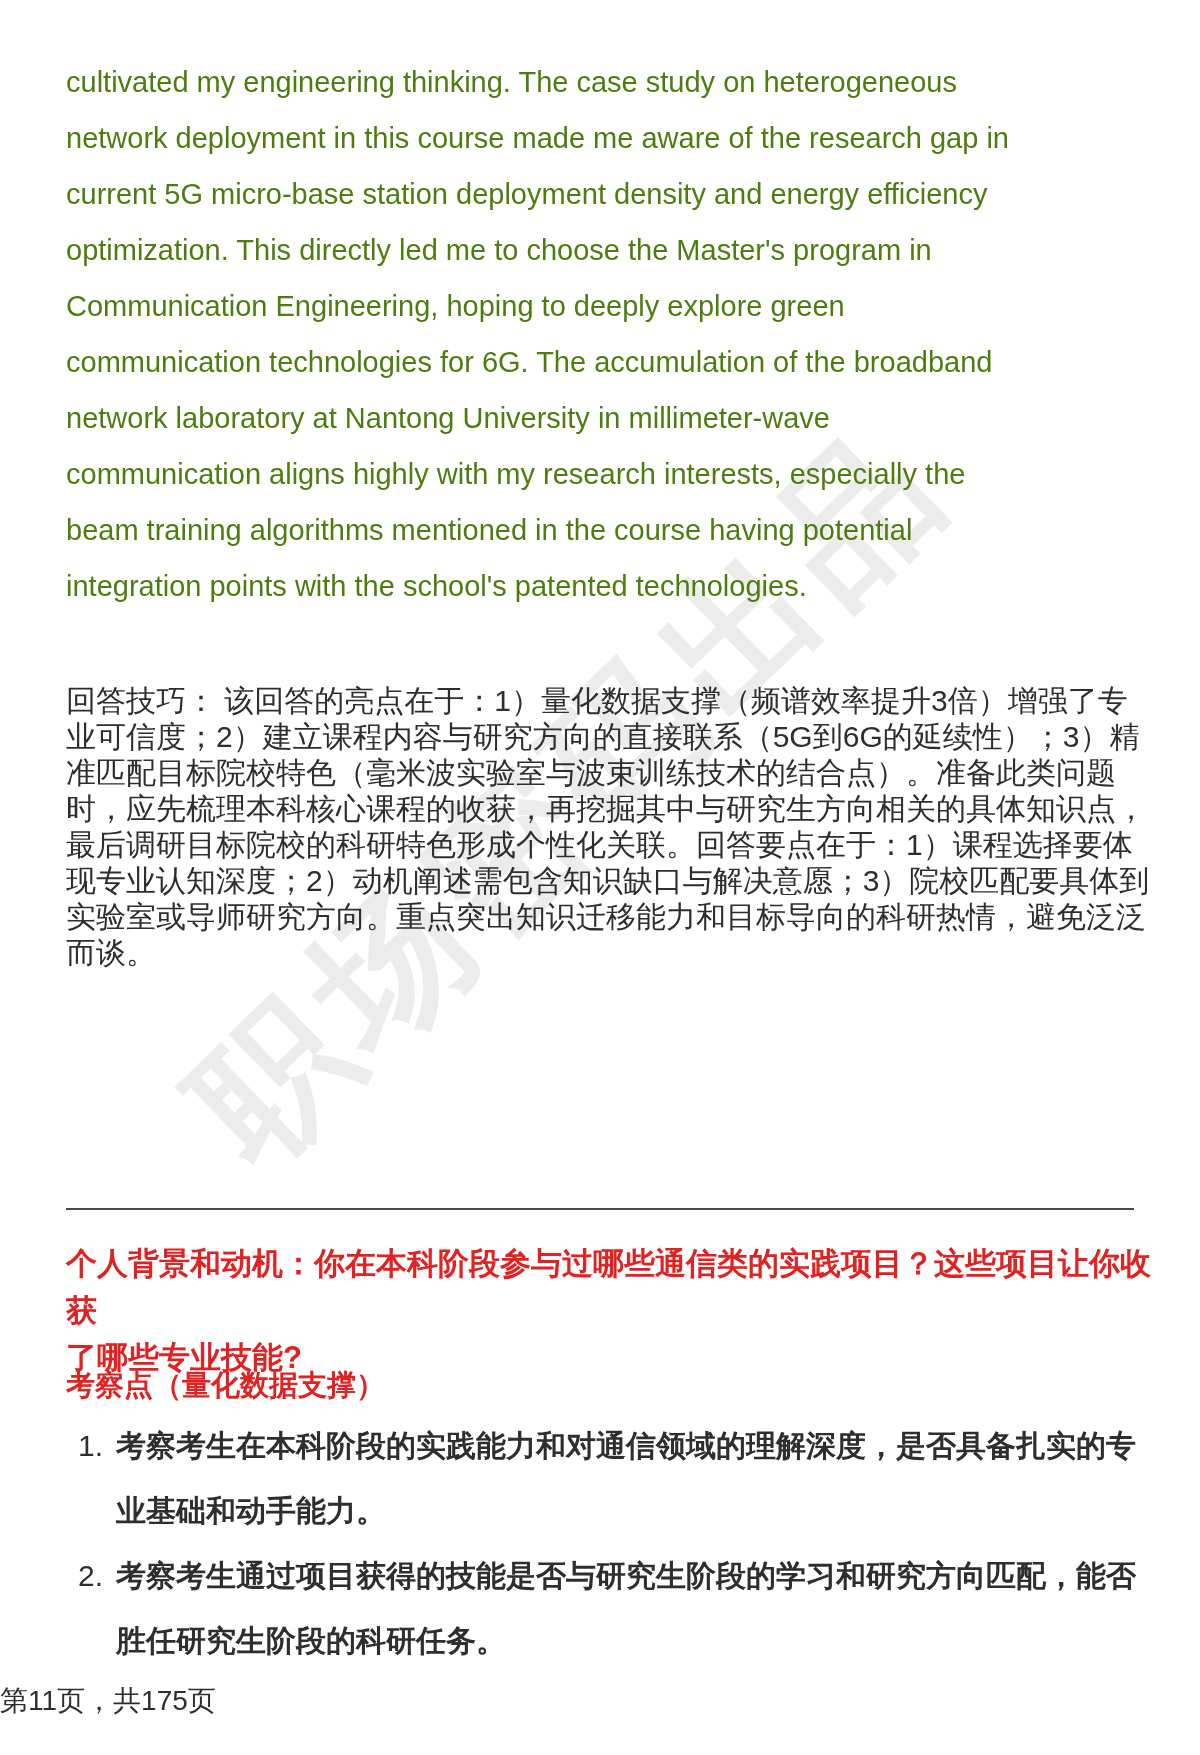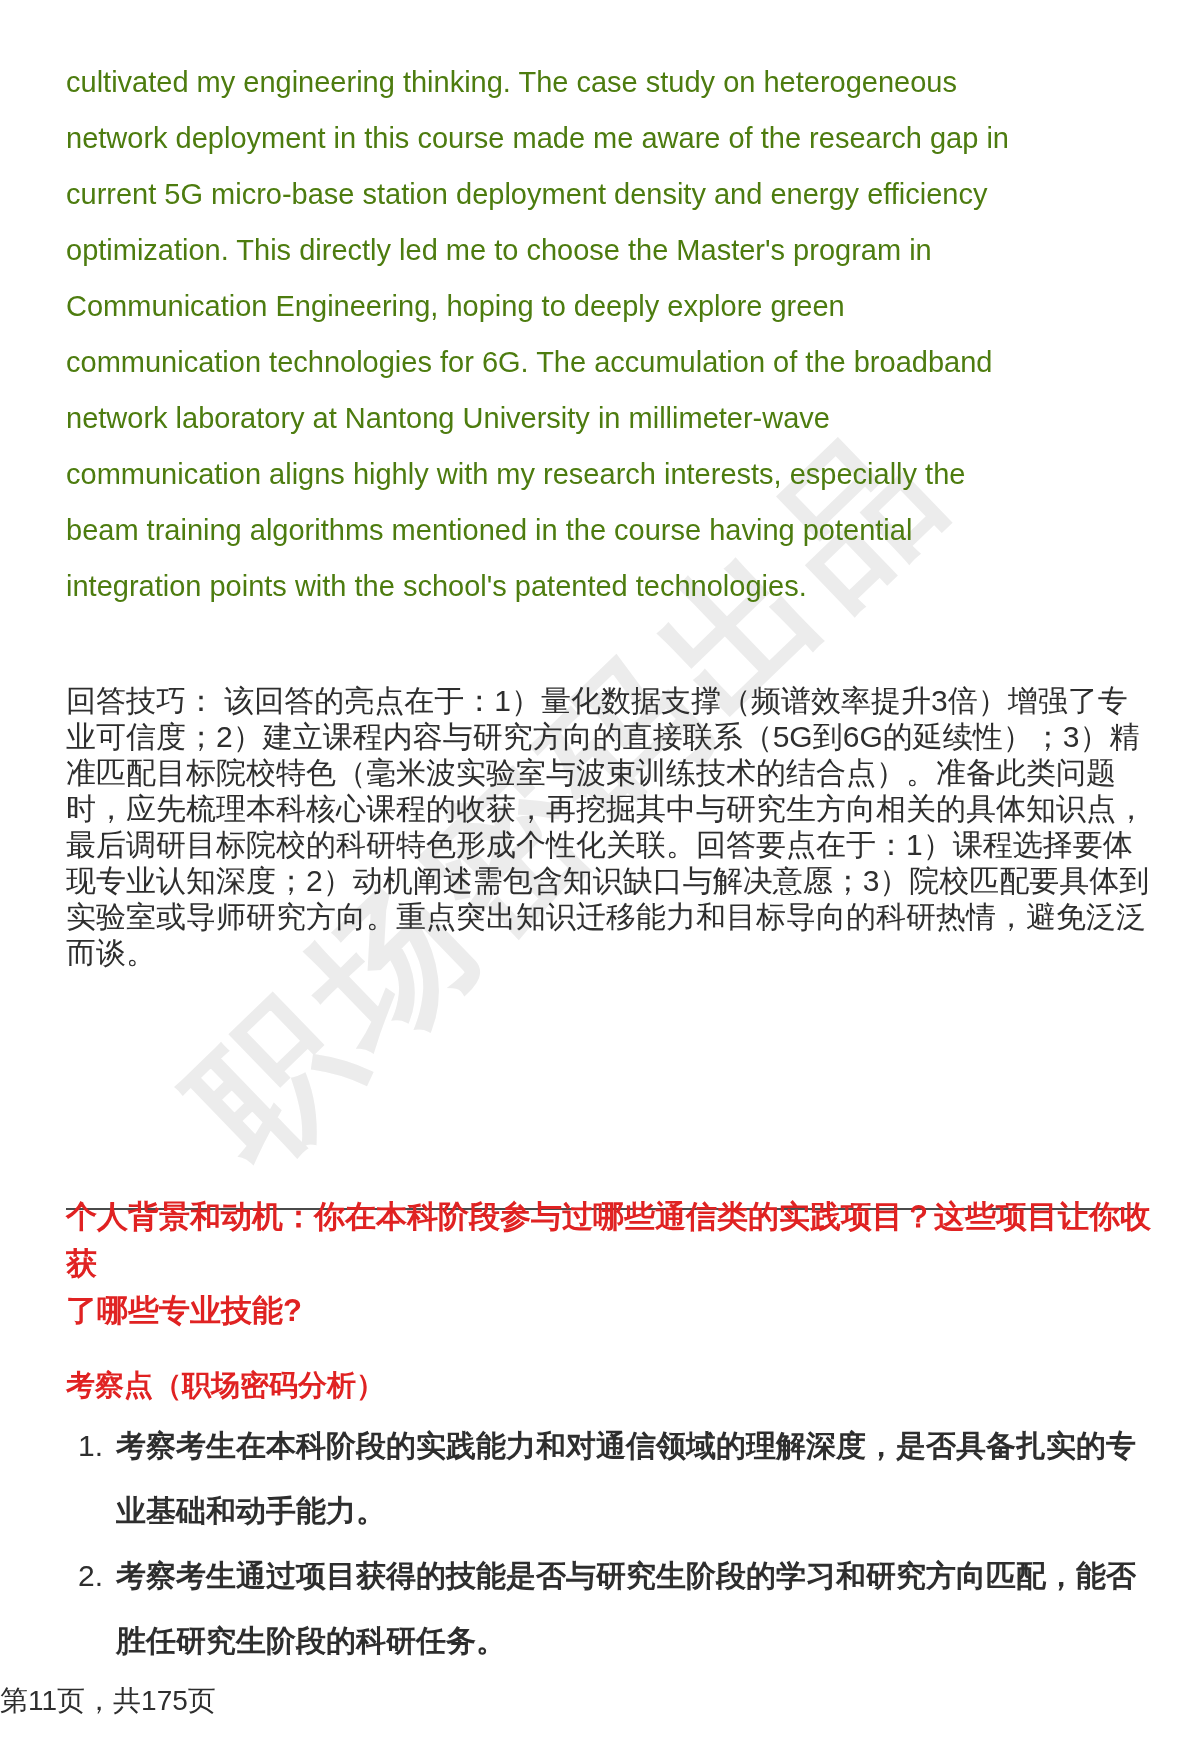--- a/index.html
+++ b/index.html
@@ -60,21 +60,21 @@
     position: absolute;
     left: 66px;
     top: 1208px;
     width: 1068px;
     height: 0;
     border-top: 2px solid #4a4a4a;
   }
   .question-heading {
     position: absolute;
     left: 66px;
-    top: 1193px;
+    top: 1240px;
     width: 1085px;
     font-size: 31px;
     font-weight: bold;
     line-height: 47px;
     color: #e02222;
   }
   .analysis-heading {
     position: absolute;
     left: 66px;
     top: 1366px;
@@ -140,21 +140,21 @@
 最后调研目标院校的科研特色形成个性化关联。回答要点在于：1）课程选择要体
 现专业认知深度；2）动机阐述需包含知识缺口与解决意愿；3）院校匹配要具体到
 实验室或导师研究方向。重点突出知识迁移能力和目标导向的科研热情，避免泛泛
 而谈。</div>
 
     <div class="divider"></div>
 
     <div class="question-heading lines">个人背景和动机：你在本科阶段参与过哪些通信类的实践项目？这些项目让你收获
 了哪些专业技能?</div>
 
-    <div class="analysis-heading">考察点（职场密码分析）</div>
+    <div class="analysis-heading">考察点（量化数据支撑）</div>
 
     <div class="exam-list">
       <div class="exam-item">
         <span class="exam-num">1.</span>
         <span class="exam-text lines">考察考生在本科阶段的实践能力和对通信领域的理解深度，是否具备扎实的专
 业基础和动手能力。</span>
       </div>
       <div class="exam-item">
         <span class="exam-num">2.</span>
         <span class="exam-text lines">考察考生通过项目获得的技能是否与研究生阶段的学习和研究方向匹配，能否

